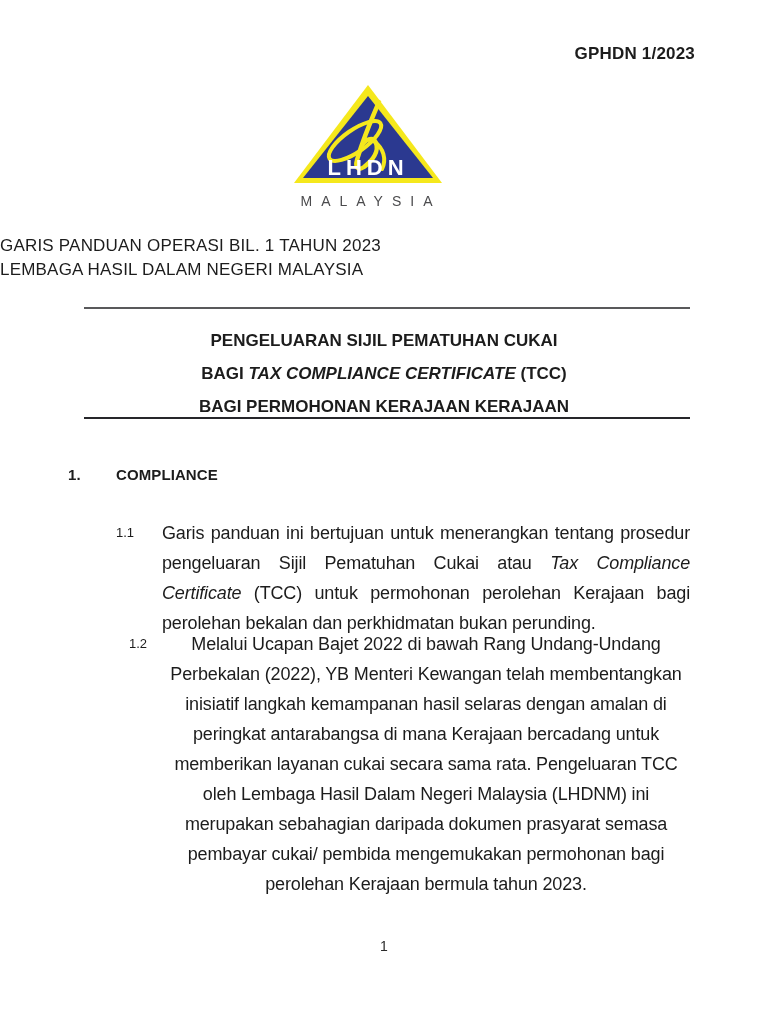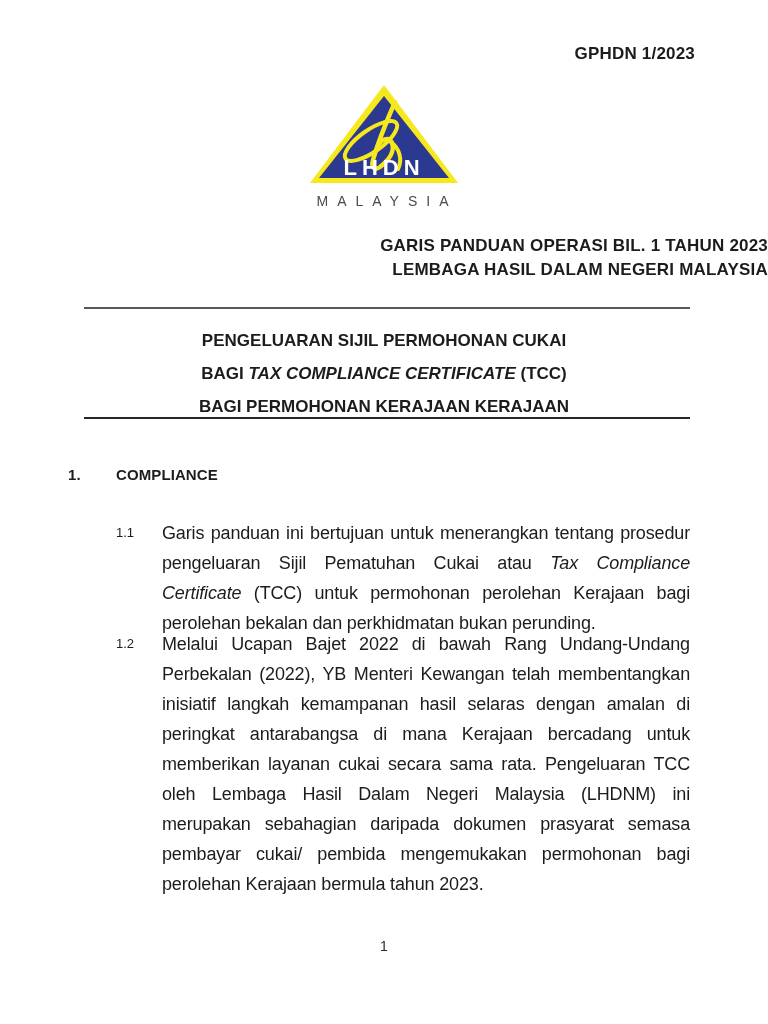--- a/index.html
+++ b/index.html
@@ -9,27 +9,27 @@
     font-family:"Liberation Sans", sans-serif;
     color:#1c1c1c;
     position:relative;
     overflow:hidden;
   }
   .doc-ref {
     position:absolute; top:44px; right:73px;
     font-size:17px; font-weight:bold; letter-spacing:0.2px;
   }
   .logo {
-    position:absolute; top:84px; left:309px;
+    position:absolute; top:84px; left:293px;
     width:150px; height:130px;
   }
   .logo svg text { font-family:"Liberation Sans", sans-serif; }
   .doc-title {
     position:absolute; top:234px; left:0; width:100%;
-    text-align:right; font-size:17px; font-weight:bold;
+    text-align:left; font-size:17px; font-weight:normal;
     line-height:24px; letter-spacing:0.2px;
   }
   .rule {
     position:absolute; left:84px; width:606px; height:0;
   }
   .rule-1 { top:307px; border-top:2px solid #59595b; }
   .rule-2 { top:417px; border-top:2px solid #26262a; }
   .subject {
     position:absolute; top:324px; left:0; width:100%;
     text-align:center; font-size:17px; font-weight:bold;
@@ -45,21 +45,21 @@
   .para-num {
     position:absolute; left:116px; width:44px;
     font-size:13px; line-height:30px;
   }
   .para-body {
     position:absolute; left:162px; width:528px;
     font-size:18px; line-height:30px; letter-spacing:-0.15px;
     text-align:justify;
   }
   .p11 { top:518px; }
-  .p12 { top:629px; }
+  .p12 { top:629px;text-align:center; }
   .page-number {
     position:absolute; top:938px; left:0; width:100%;
     text-align:center; font-size:14px; color:#2a2a2a;
   }
 </style>
 </head>
 <body>
 
 <div class="doc-ref">GPHDN 1/2023</div>
 
@@ -78,21 +78,21 @@
 </div>
 
 <div class="doc-title">
   <div>GARIS PANDUAN OPERASI BIL. 1 TAHUN 2023</div>
   <div>LEMBAGA HASIL DALAM NEGERI MALAYSIA</div>
 </div>
 
 <div class="rule rule-1"></div>
 
 <div class="subject">
-  <div>PENGELUARAN SIJIL PERMOHONAN CUKAI</div>
+  <div>PENGELUARAN SIJIL PEMATUHAN CUKAI</div>
   <div><span>BAGI </span><span class="italic">TAX COMPLIANCE CERTIFICATE</span><span> (TCC)</span></div>
   <div>BAGI PERMOHONAN KERAJAAN KERAJAAN</div>
 </div>
 
 <div class="rule rule-2"></div>
 
 <div class="section-label num">1.</div>
 <div class="section-label ttl">COMPLIANCE</div>
 
 <div class="para-num p11">1.1</div>

